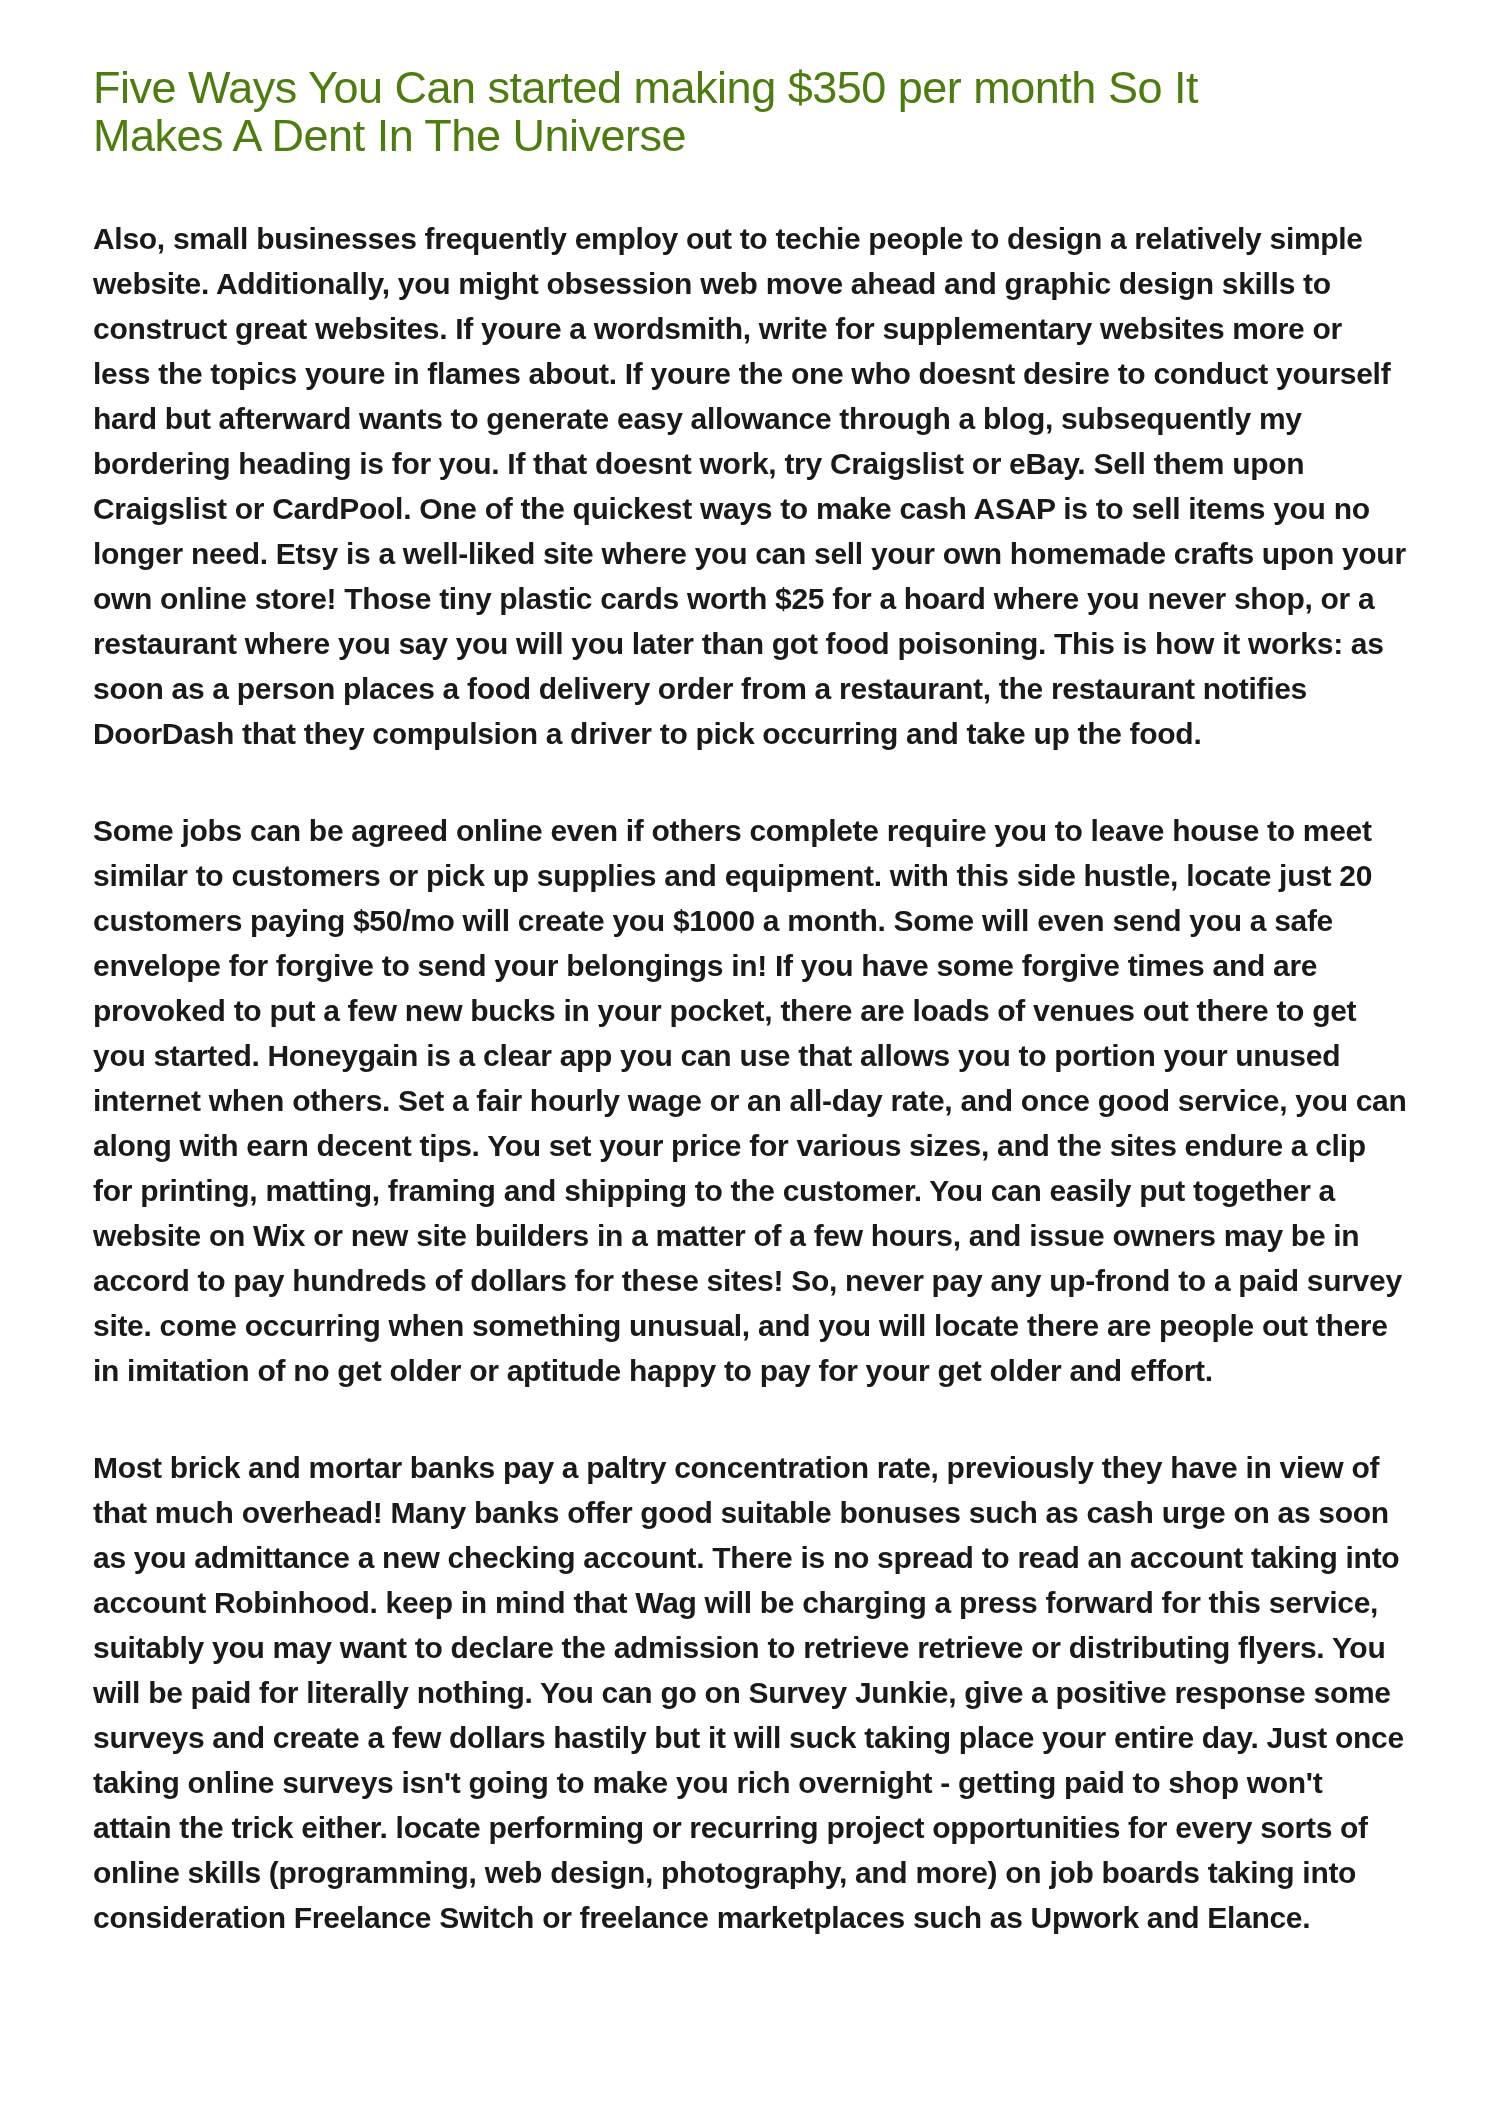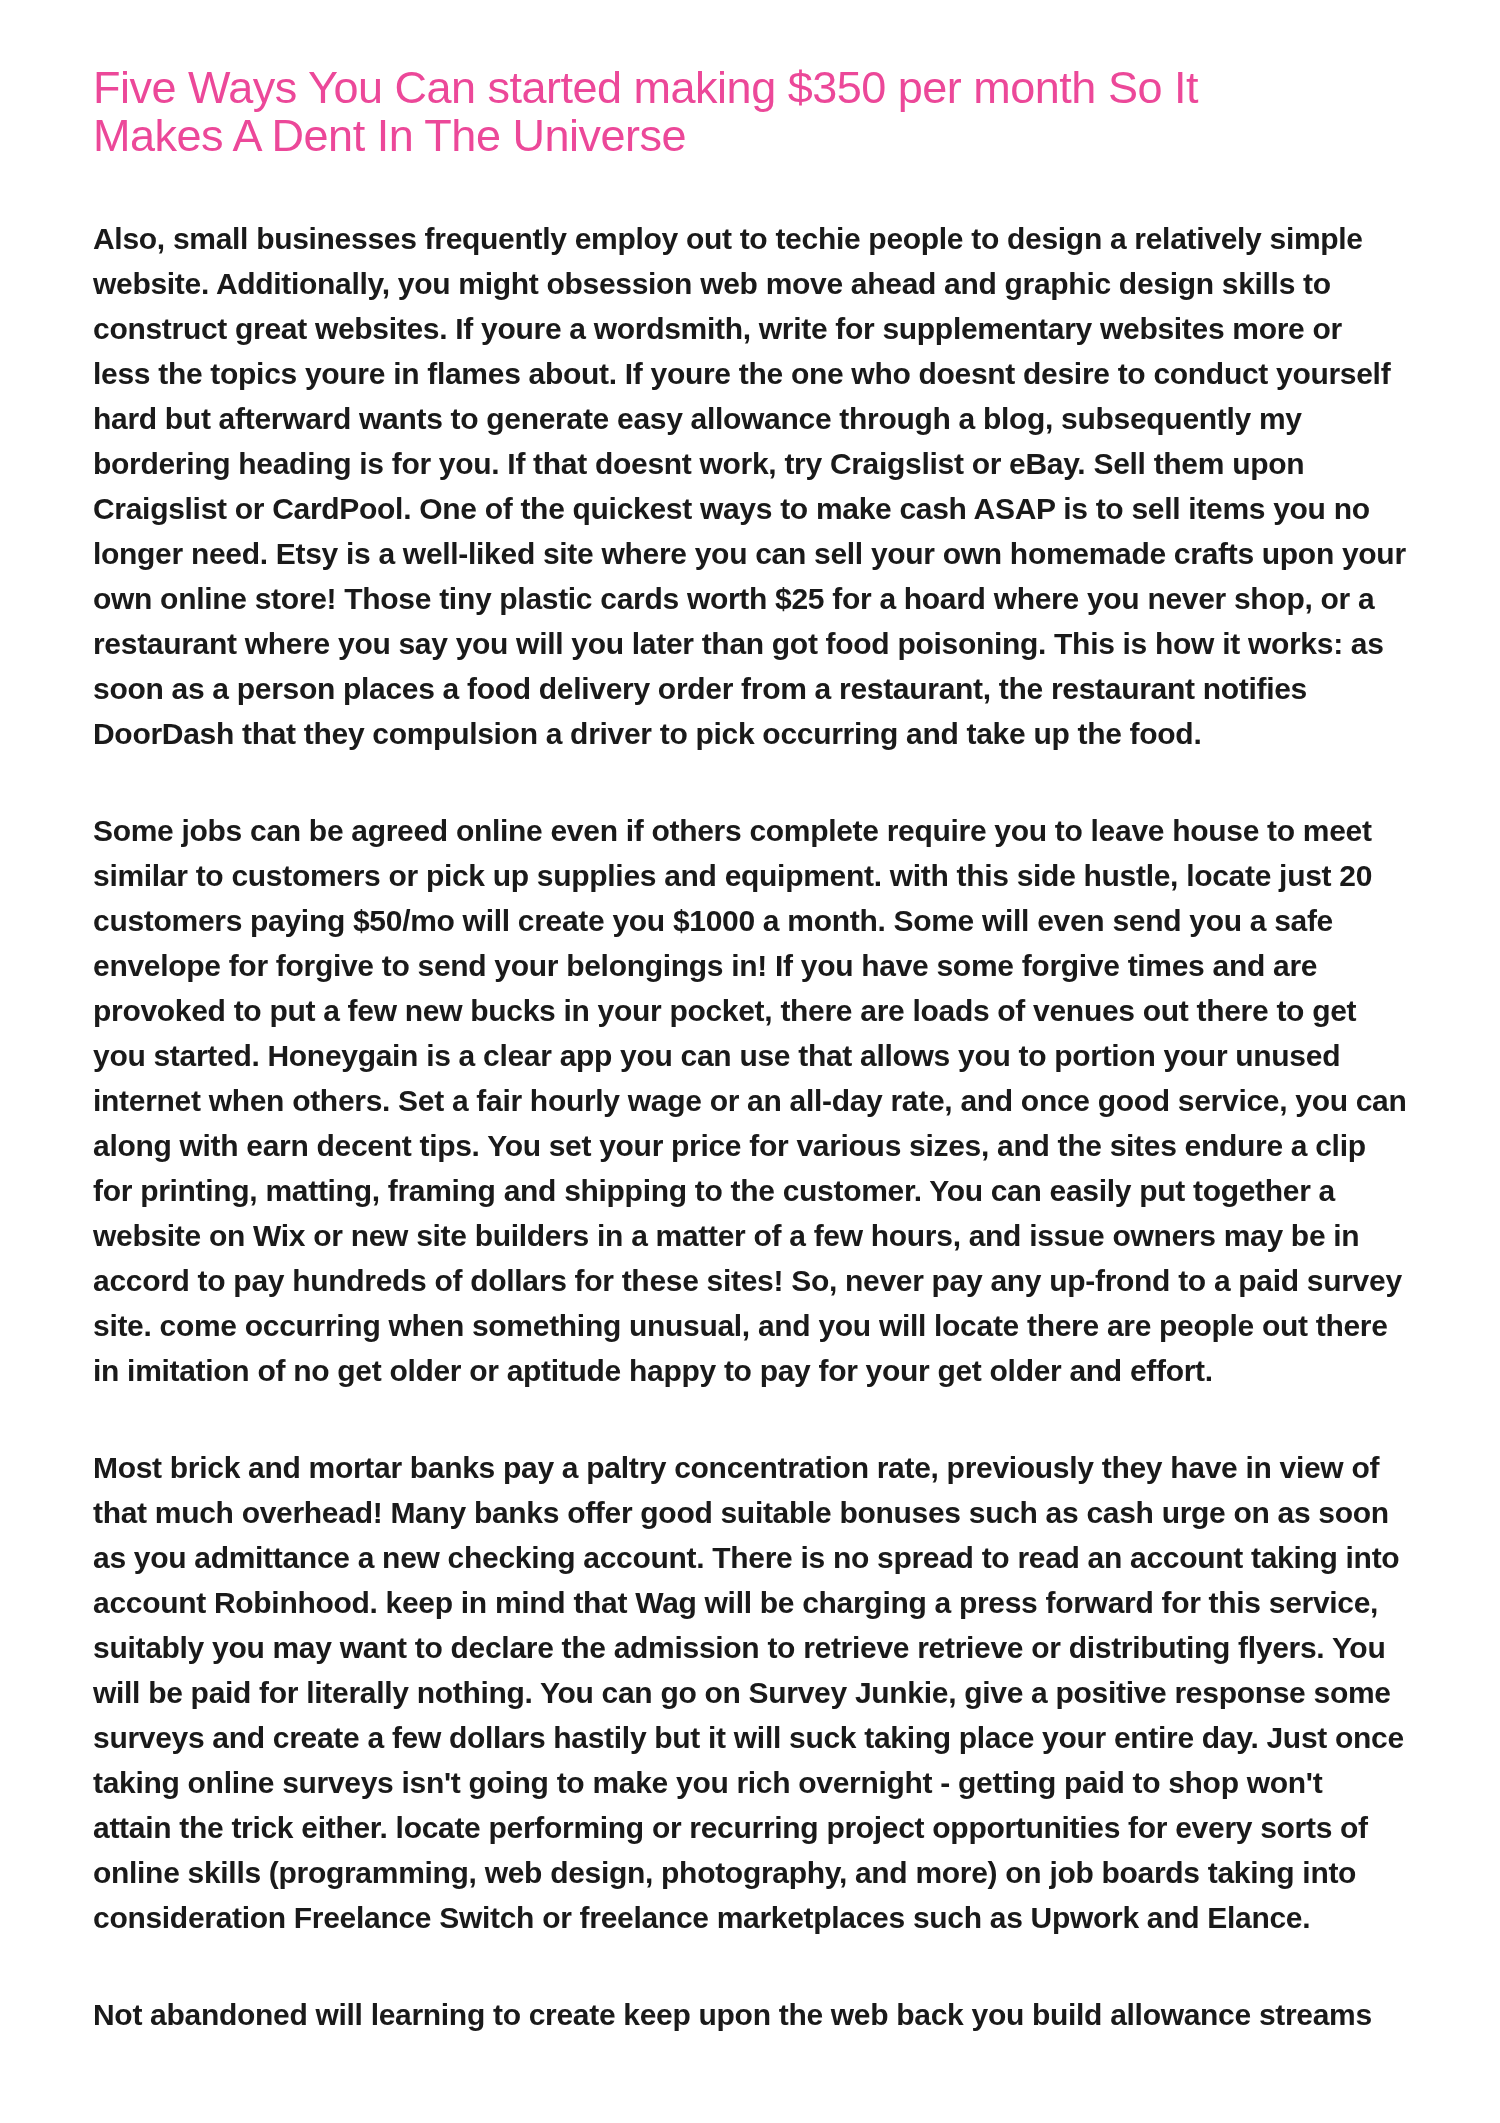--- a/index.html
+++ b/index.html
@@ -21,21 +21,21 @@
     padding: 64px 93px 0 93px;
     background: #ffffff;
   }
   .article-title {
     margin: 0 0 56px 0;
     max-width: 1200px;
     font-size: 45px;
     line-height: 48px;
     font-weight: 400;
     letter-spacing: -0.5px;
-    color: #ec4899;
+    color: #4d7c0f;
   }
   .article-paragraph {
     margin: 0 0 52px 0;
     max-width: 1318px;
     font-size: 30px;
     line-height: 45px;
     font-weight: 700;
     letter-spacing: -0.3px;
     color: #1a1a1a;
     text-align: left;
@@ -46,14 +46,13 @@
 
 <div class="page">
   <h1 class="article-title">Five Ways You Can started making $350 per month So It Makes A Dent In The Universe</h1>
 
   <p class="article-paragraph">Also, small businesses frequently employ out to techie people to design a relatively simple website. Additionally, you might obsession web move ahead and graphic design skills to construct great websites. If youre a wordsmith, write for supplementary websites more or less the topics youre in flames about. If youre the one who doesnt desire to conduct yourself hard but afterward wants to generate easy allowance through a blog, subsequently my bordering heading is for you. If that doesnt work, try Craigslist or eBay. Sell them upon Craigslist or CardPool. One of the quickest ways to make cash ASAP is to sell items you no longer need. Etsy is a well-liked site where you can sell your own homemade crafts upon your own online store! Those tiny plastic cards worth $25 for a hoard where you never shop, or a restaurant where you say you will you later than got food poisoning. This is how it works: as soon as a person places a food delivery order from a restaurant, the restaurant notifies DoorDash that they compulsion a driver to pick occurring and take up the food.</p>
 
   <p class="article-paragraph">Some jobs can be agreed online even if others complete require you to leave house to meet similar to customers or pick up supplies and equipment. with this side hustle, locate just 20 customers paying $50/mo will create you $1000 a month. Some will even send you a safe envelope for forgive to send your belongings in! If you have some forgive times and are provoked to put a few new bucks in your pocket, there are loads of venues out there to get you started. Honeygain is a clear app you can use that allows you to portion your unused internet when others. Set a fair hourly wage or an all-day rate, and once good service, you can along with earn decent tips. You set your price for various sizes, and the sites endure a clip for printing, matting, framing and shipping to the customer. You can easily put together a website on Wix or new site builders in a matter of a few hours, and issue owners may be in accord to pay hundreds of dollars for these sites! So, never pay any up-frond to a paid survey site. come occurring when something unusual, and you will locate there are people out there in imitation of no get older or aptitude happy to pay for your get older and effort.</p>
 
   <p class="article-paragraph">Most brick and mortar banks pay a paltry concentration rate, previously they have in view of that much overhead! Many banks offer good suitable bonuses such as cash urge on as soon as you admittance a new checking account. There is no spread to read an account taking into account Robinhood. keep in mind that Wag will be charging a press forward for this service, suitably you may want to declare the admission to retrieve retrieve or distributing flyers. You will be paid for literally nothing. You can go on Survey Junkie, give a positive response some surveys and create a few dollars hastily but it will suck taking place your entire day. Just once taking online surveys isn't going to make you rich overnight - getting paid to shop won't attain the trick either. locate performing or recurring project opportunities for every sorts of online skills (programming, web design, photography, and more) on job boards taking into consideration Freelance Switch or freelance marketplaces such as Upwork and Elance.</p>
 
-  <p class="article-paragraph">Not abandoned will learning to create keep upon the web back you build allowance streams</p>
 </div>
 
 </body></html>

